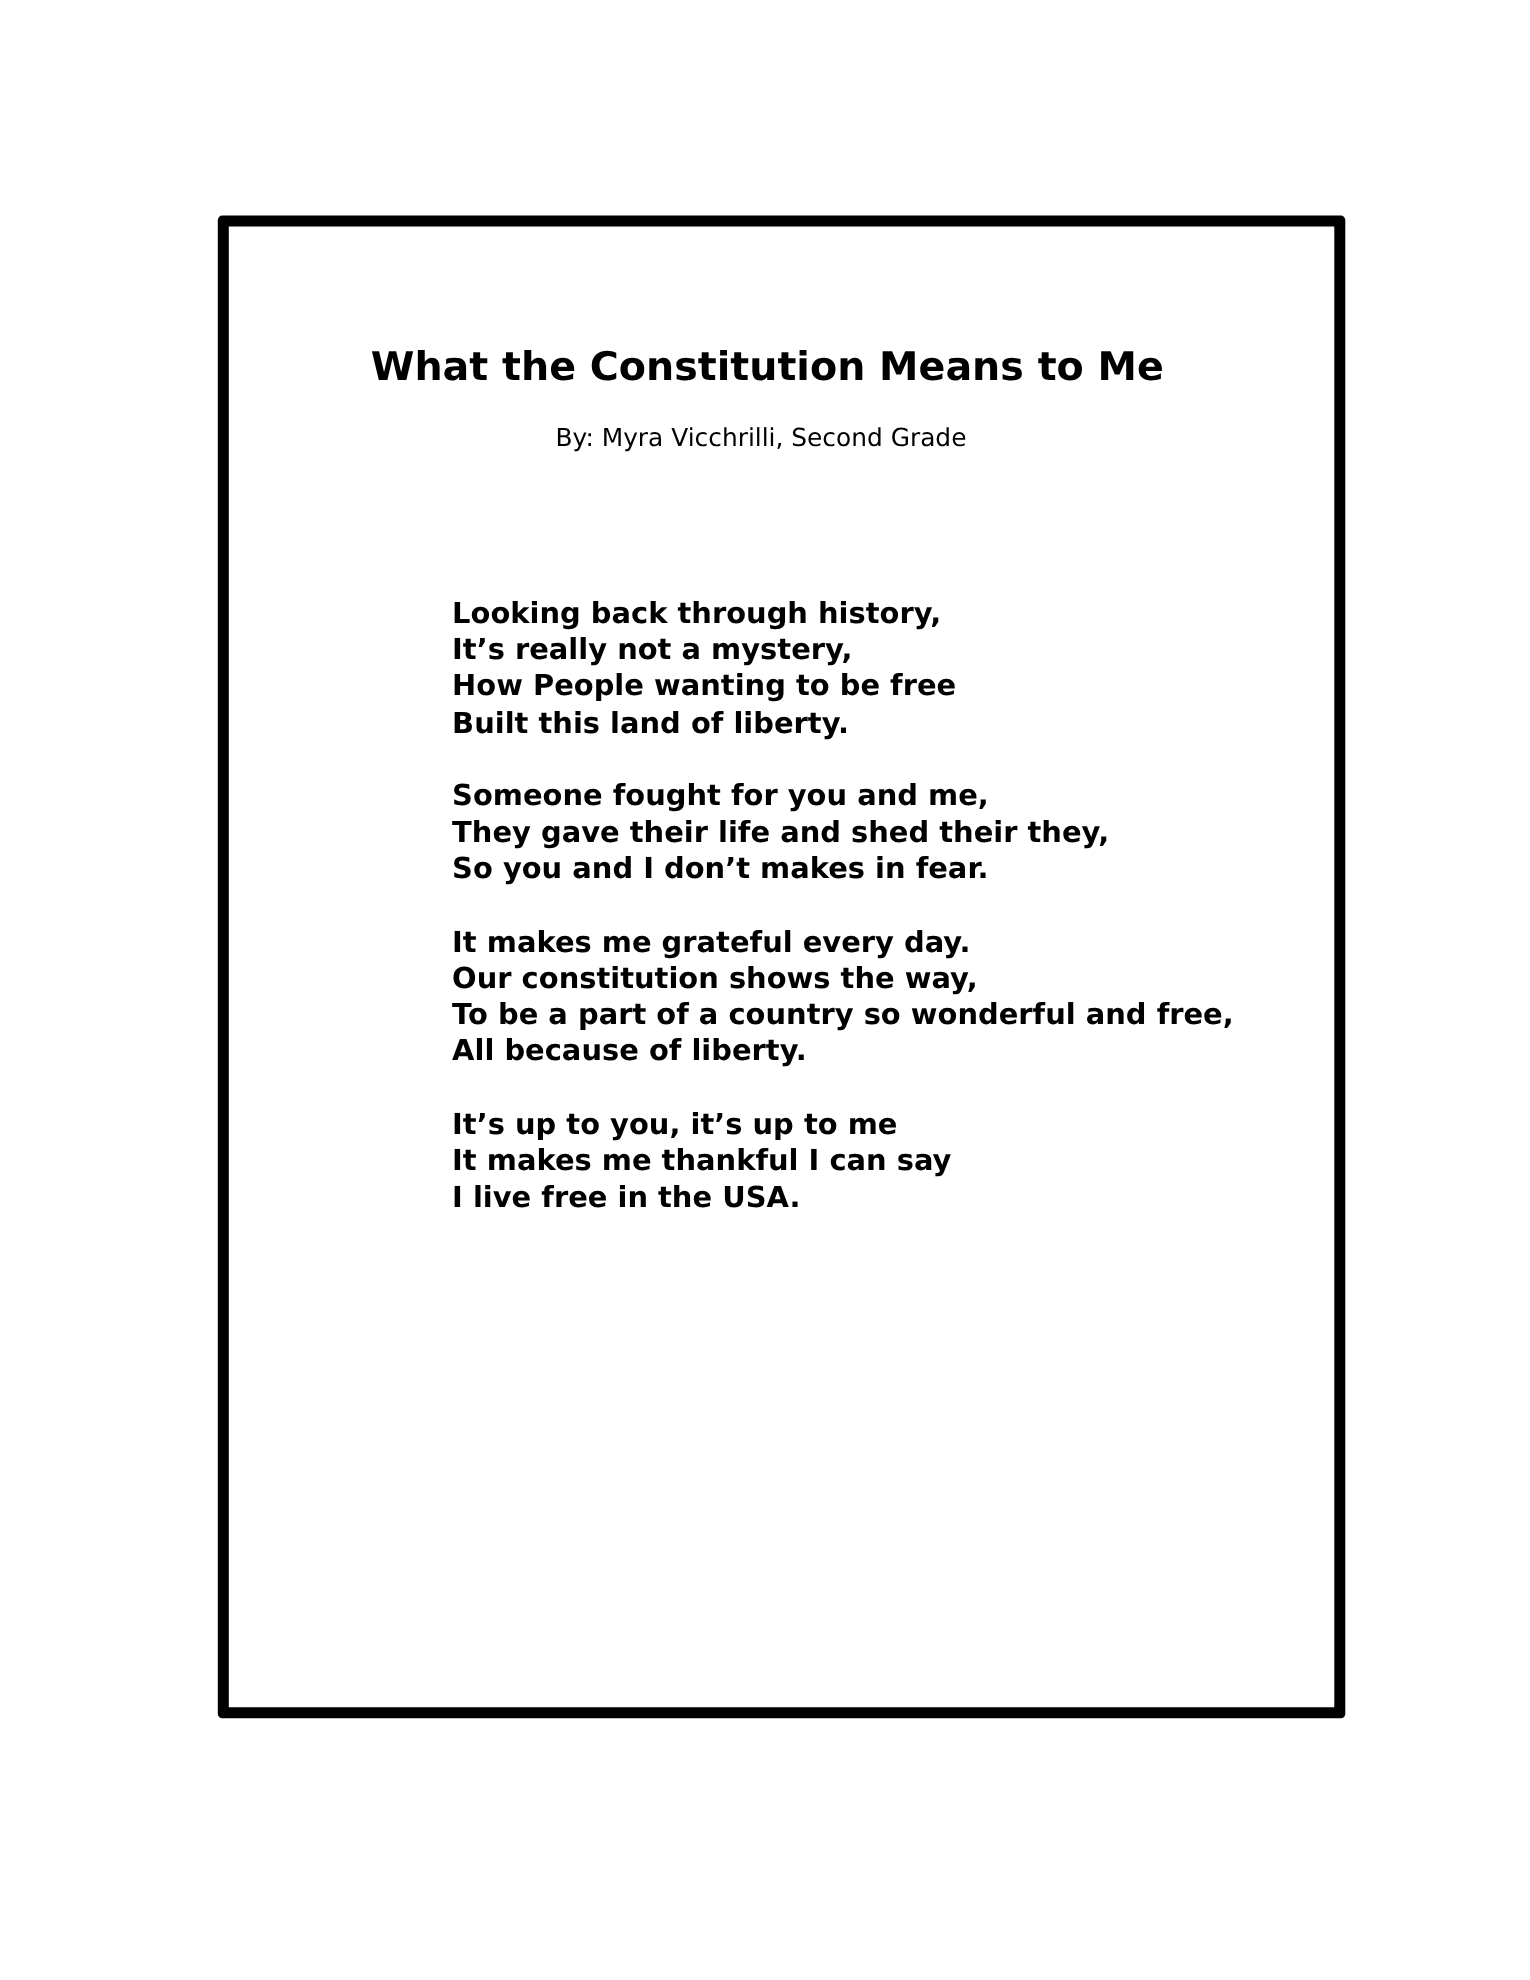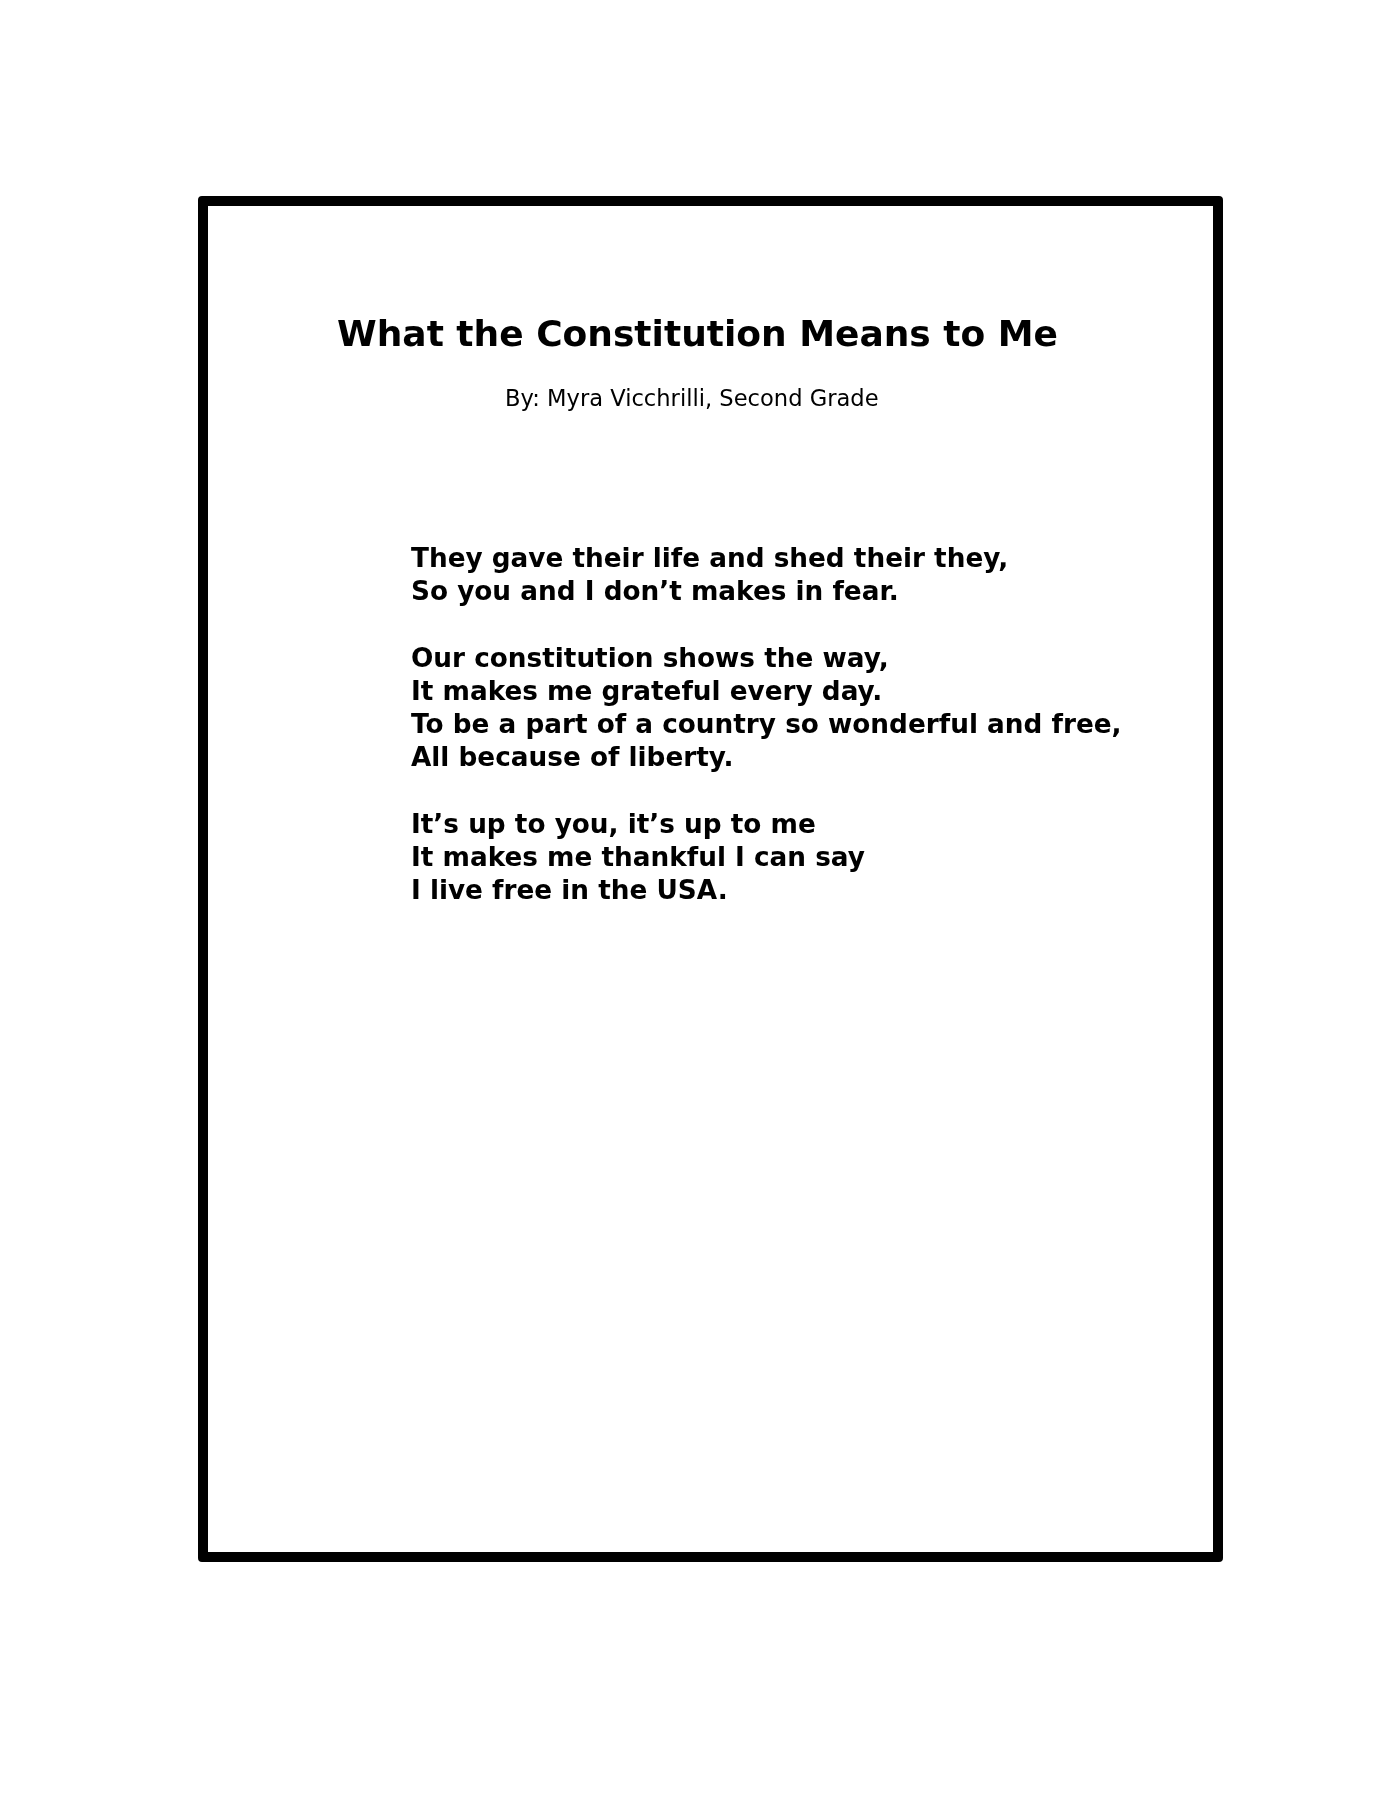--- a/index.html
+++ b/index.html
@@ -71,26 +71,33 @@
 <body>
 
 <div class="frame"></div>
 
 <h1 class="title">What the Constitution Means to Me</h1>
 
 <p class="byline">By: Myra Vicchrilli, Second Grade</p>
 
 <div class="poem">
   <div class="stanza">
+    <span class="line">Looking back through history,</span>
+    <span class="line">It’s really not a mystery,</span>
+    <span class="line">How People wanting to be free</span>
+    <span class="line">Built this land of liberty.</span>
+  </div>
+  <div class="stanza">
+    <span class="line">Someone fought for you and me,</span>
     <span class="line">They gave their life and shed their they,</span>
     <span class="line">So you and I don’t makes in fear.</span>
   </div>
   <div class="stanza">
+    <span class="line">It makes me grateful every day.</span>
     <span class="line">Our constitution shows the way,</span>
-    <span class="line">It makes me grateful every day.</span>
     <span class="line">To be a part of a country so wonderful and free,</span>
     <span class="line">All because of liberty.</span>
   </div>
   <div class="stanza">
     <span class="line">It’s up to you, it’s up to me</span>
     <span class="line">It makes me thankful I can say</span>
     <span class="line">I live free in the USA.</span>
   </div>
 </div>
 

